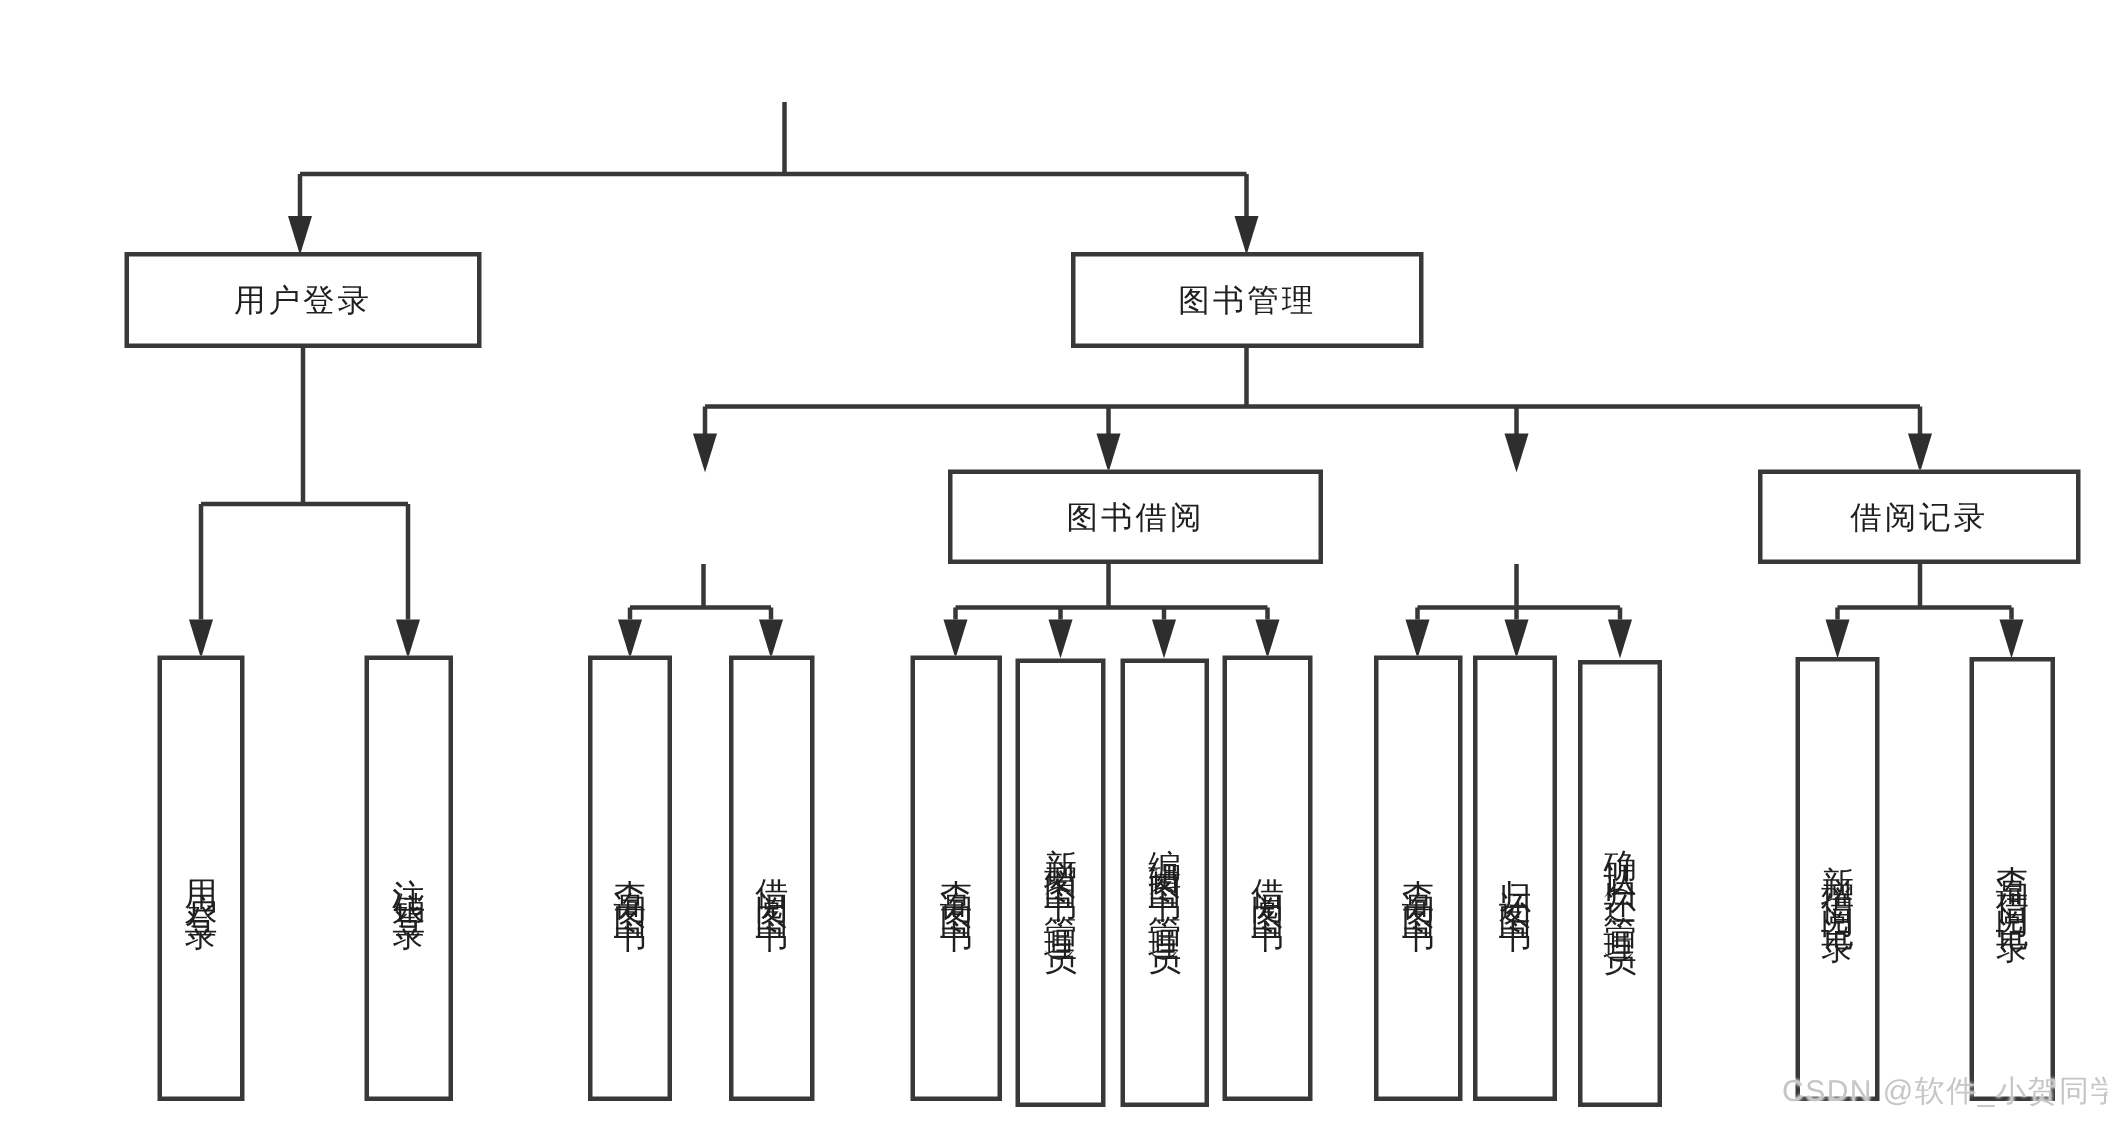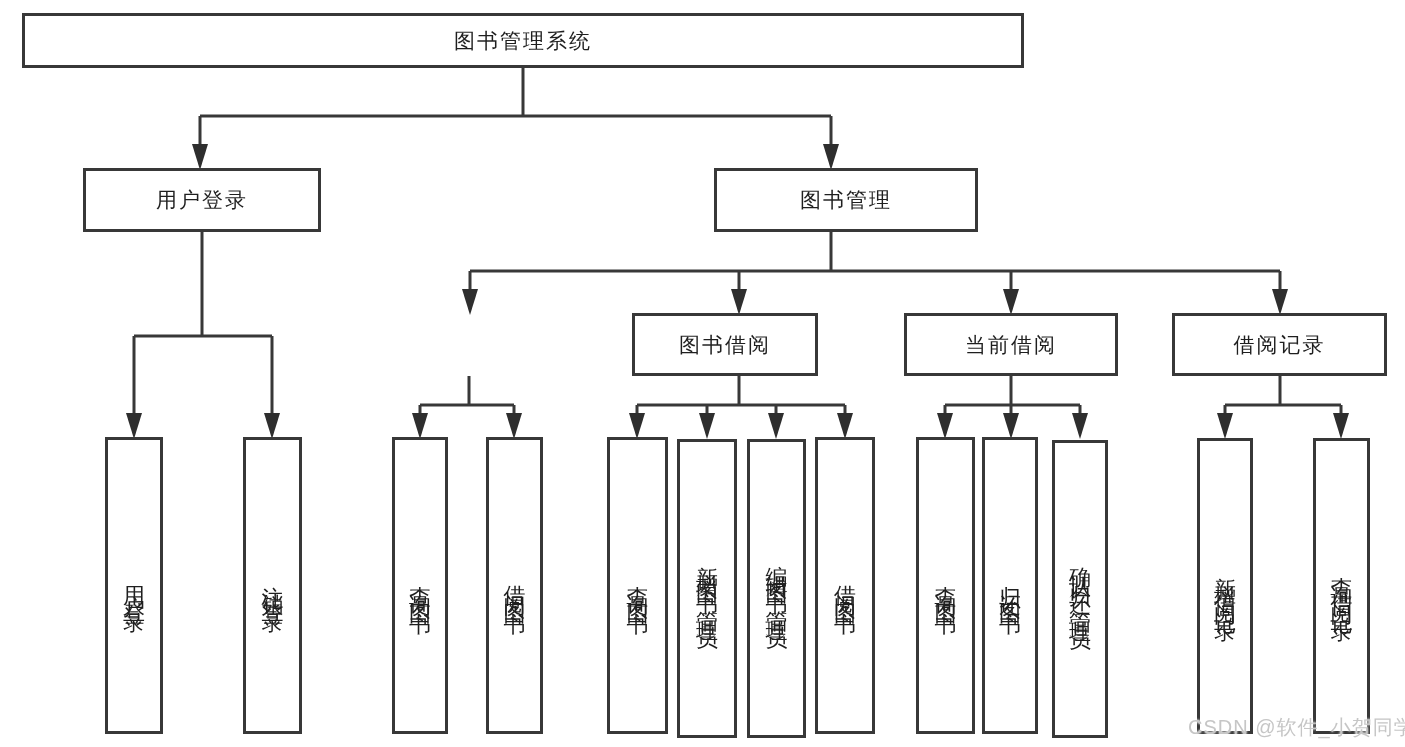--- a/index.html
+++ b/index.html
@@ -65,36 +65,30 @@
       <polygon points="768,413 784,413 776,439"></polygon>
       <polygon points="837,413 853,413 845,439"></polygon>
       <polygon points="937,413 953,413 945,439"></polygon>
       <polygon points="1003,413 1019,413 1011,439"></polygon>
       <polygon points="1072,413 1088,413 1080,439"></polygon>
       <polygon points="1217,413 1233,413 1225,439"></polygon>
       <polygon points="1333,413 1349,413 1341,439"></polygon>
     </g>
   </svg>
 
-  <div class="box hbox" style="left:22px;top:13px;width:1002px;height:55px;">
-    <span>图书管理系统</span>
-  </div>
 
   <div class="box hbox" style="left:83px;top:168px;width:238px;height:64px;">
     <span>用户登录</span>
   </div>
-  <div class="box hbox" style="left:714px;top:168px;width:264px;height:64px;">
+  <div class="box hbox" style="left:714px;top:168px;width:235px;height:64px;">
     <span>图书管理</span>
   </div>
 
-  <div class="box hbox" style="left:632px;top:313px;width:186px;height:63px;">
+  <div class="box hbox" style="left:632px;top:313px;width:250px;height:63px;">
     <span>图书借阅</span>
-  </div>
-  <div class="box hbox" style="left:904px;top:313px;width:214px;height:63px;">
-    <span>当前借阅</span>
   </div>
   <div class="box hbox" style="left:1172px;top:313px;width:215px;height:63px;">
     <span>借阅记录</span>
   </div>
 
   <div class="box vbox" style="left:105px;top:437px;width:58px;height:297px;">
     <span class="vtext">用户登录</span>
   </div>
   <div class="box vbox" style="left:243px;top:437px;width:59px;height:297px;">
     <span class="vtext">注销登录</span>

